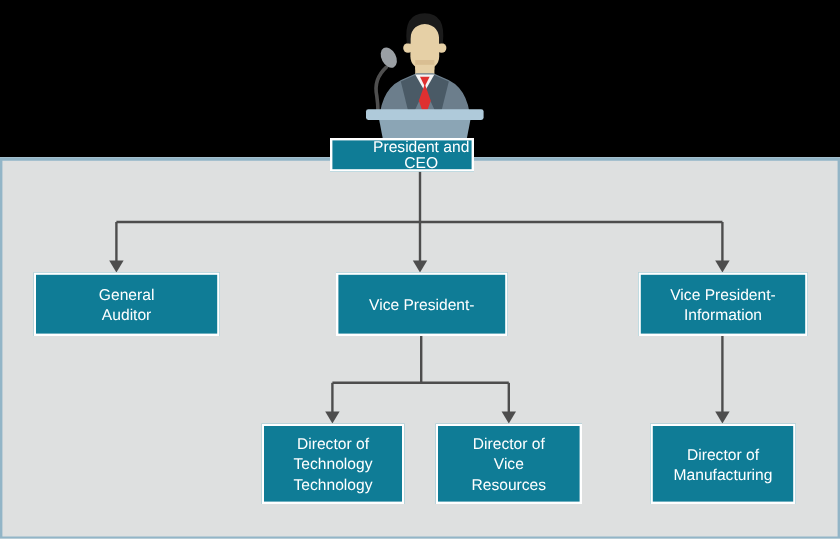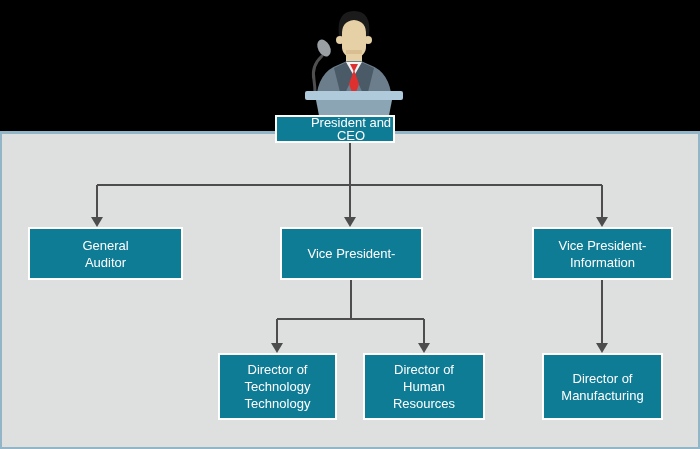--- a/index.html
+++ b/index.html
@@ -129,21 +129,21 @@
   </div>
 
   <div class="node n-dit">
     <div>Director of</div>
     <div>Technology</div>
     <div>Technology</div>
   </div>
 
   <div class="node n-dhr">
     <div>Director of</div>
-    <div>Human</div>
+    <div>Vice</div>
     <div>Resources</div>
   </div>
 
   <div class="node n-dmf">
     <div>Director of</div>
     <div>Manufacturing</div>
   </div>
 
 </div>
 

